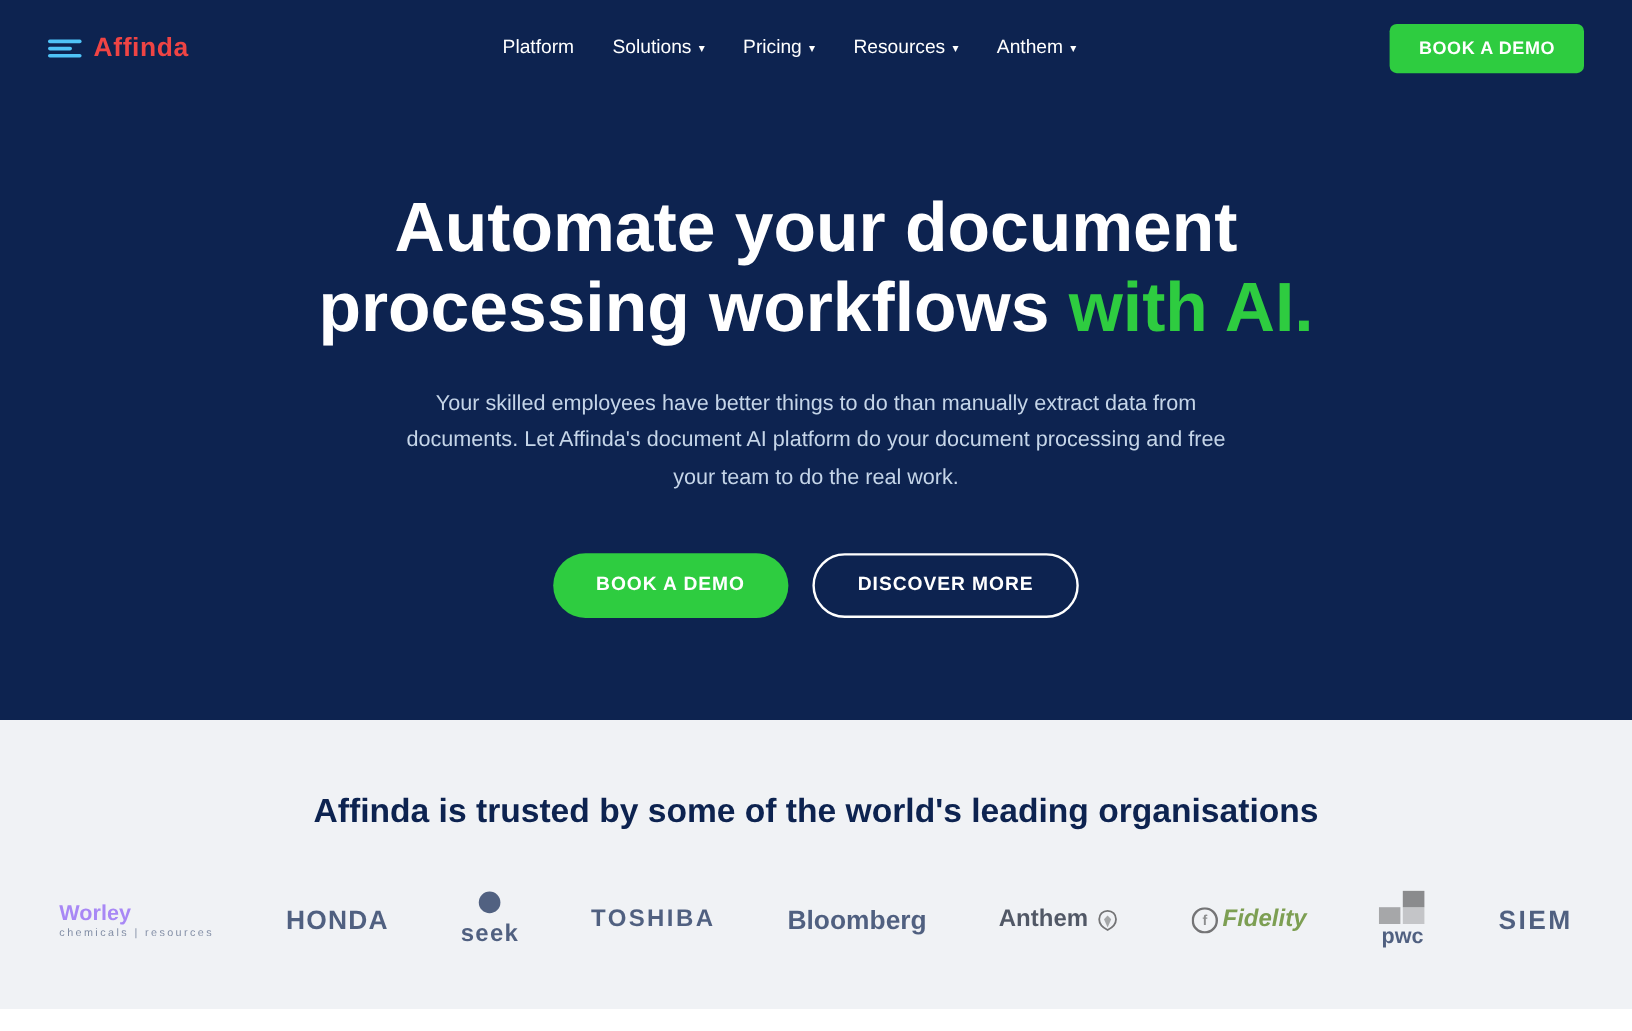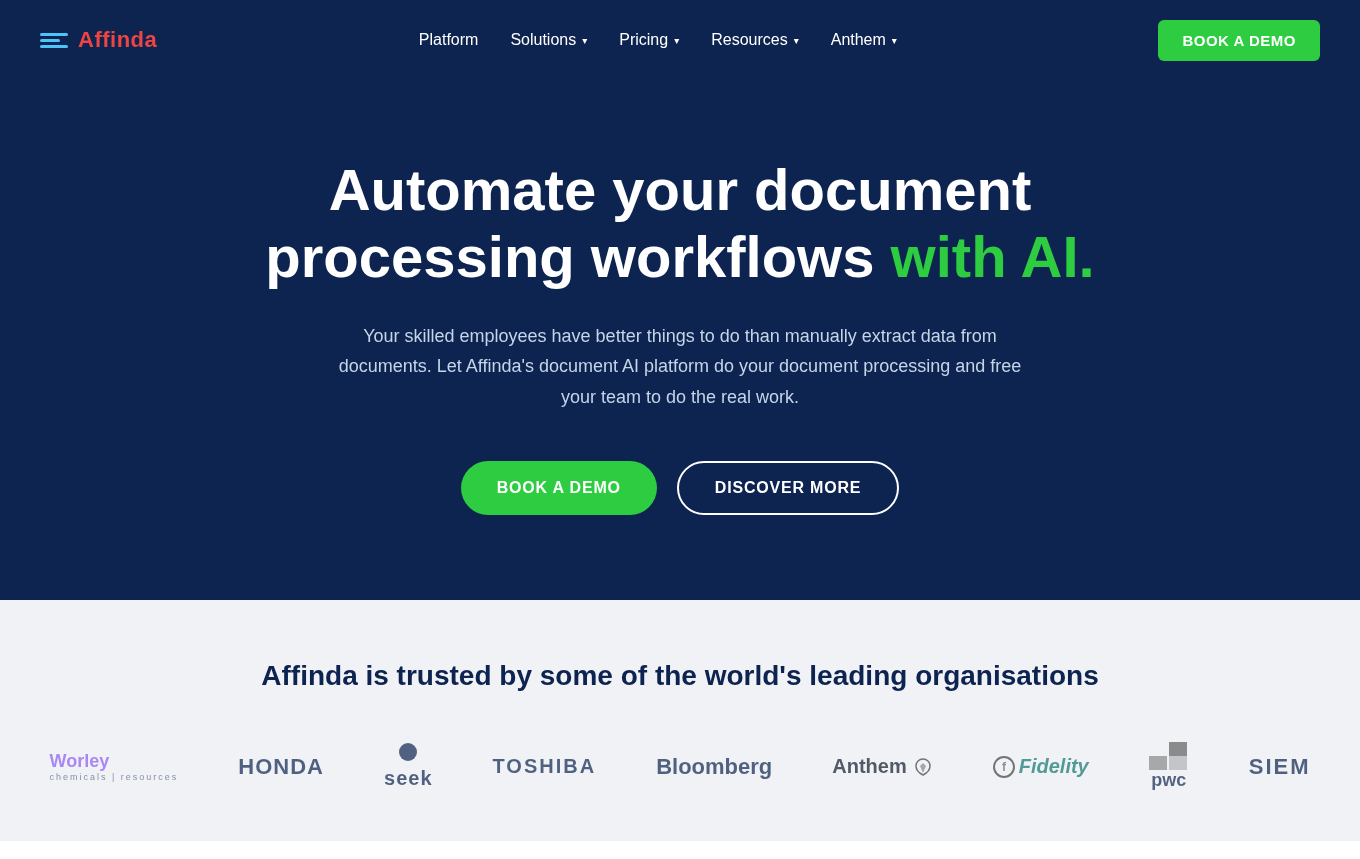--- a/index.html
+++ b/index.html
@@ -184,21 +184,21 @@
     
     .worley-text { font-size: 18px; font-weight: 700; color: #8b5cf6; opacity: 0.7; }
     .honda-text { font-size: 22px; font-weight: 800; color: #0d2350; opacity: 0.7; letter-spacing: 1px; }
     .seek-logo { display: flex; align-items: center; gap: 6px; flex-direction: column; }
     .seek-circle { width: 18px; height: 18px; border-radius: 50%; background: #0d2350; opacity: 0.7; }
     .seek-text { font-size: 20px; font-weight: 700; color: #0d2350; opacity: 0.7; letter-spacing: 1px; }
     .toshiba-text { font-size: 20px; font-weight: 700; color: #0d2350; opacity: 0.7; letter-spacing: 2px; }
     .bloomberg-text { font-size: 22px; font-weight: 600; color: #0d2350; opacity: 0.7; }
     .anthem-logo { display: flex; align-items: center; gap: 6px; }
     .anthem-text { font-size: 20px; font-weight: 600; color: #0f172a; opacity: 0.7; }
-    .fidelity-text { font-size: 20px; font-weight: 600; color: #0f766e; opacity: 0.7; font-style: italic; }
+    .fidelity-text { font-size: 20px; font-weight: 600; color: #4d7c0f; opacity: 0.7; font-style: italic; }
     .pwc-logo { display: flex; flex-direction: column; align-items: center; }
     .pwc-text { font-size: 18px; font-weight: 700; color: #0d2350; opacity: 0.7; }
     .siem-text { font-size: 22px; font-weight: 700; color: #0d2350; opacity: 0.7; letter-spacing: 2px; }
   </style>
 </head>
 <body>
 
 <nav>
   <a class="nav-logo" href="#">
     <div class="logo-icon">

